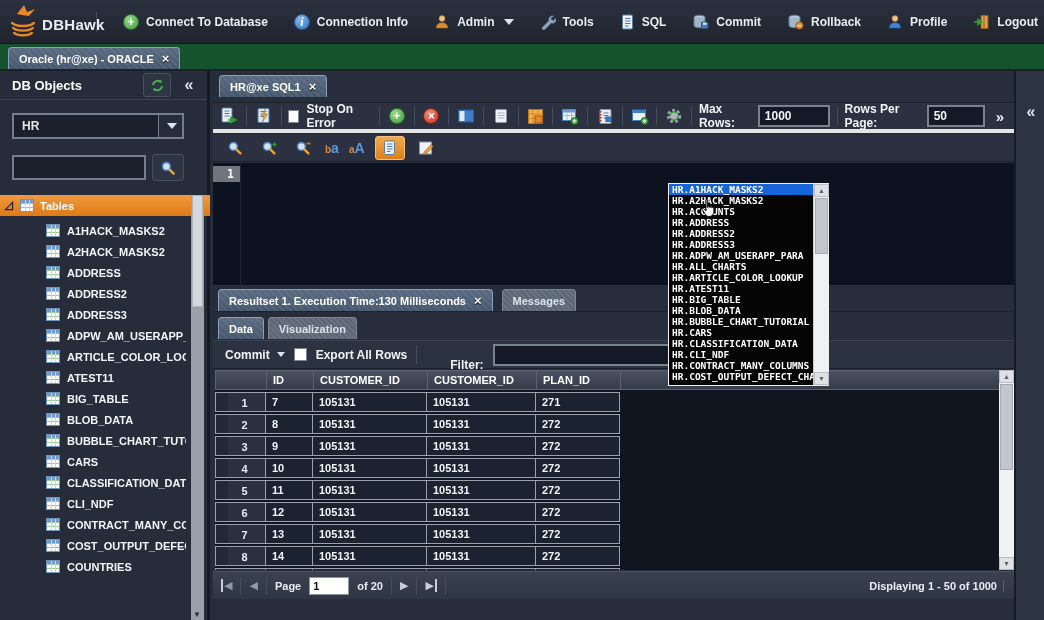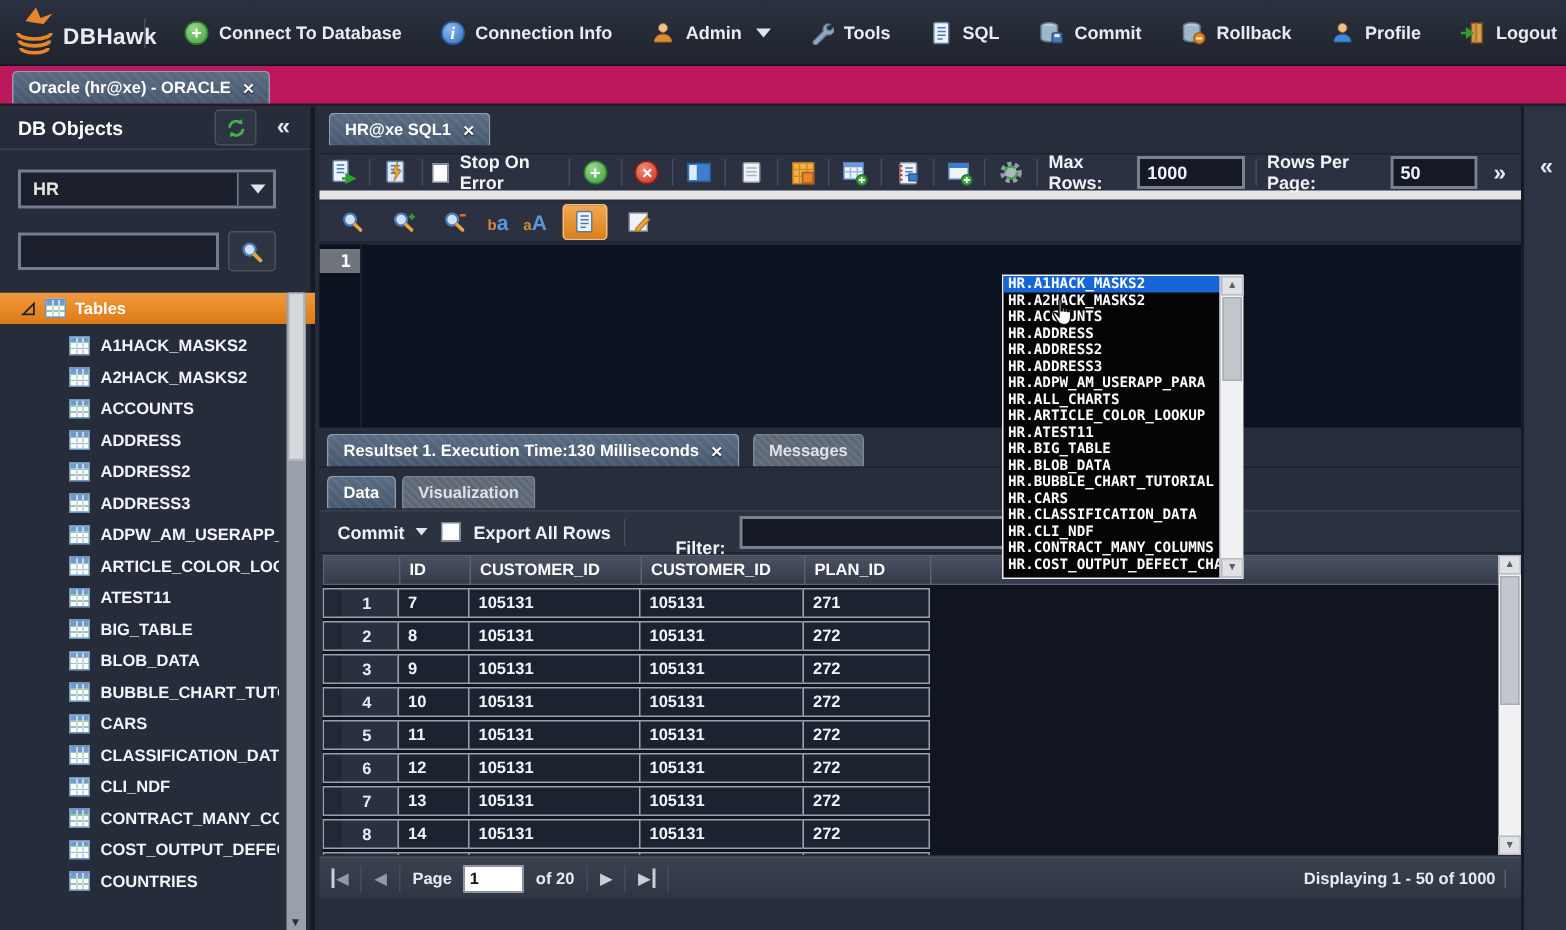--- a/index.html
+++ b/index.html
@@ -14,21 +14,21 @@
   #nav-items { position:absolute; right:6px; top:0; height:44px; display:flex; align-items:center; gap:26px; }
   .nav-sep { width:1px; height:20px; background:#454c5a; }
   .nav-item { display:flex; align-items:center; gap:7px; color:#e8ecf2; font-size:12px; font-weight:bold; cursor:pointer; }
   .cir { border-radius:50%; width:16px; height:16px; display:inline-flex; align-items:center; justify-content:center;
     color:#fff; font-weight:bold; font-size:12px; line-height:1; }
   .cir.green { background:radial-gradient(circle at 35% 30%, #9ad88c, #3d9e3a); border:1px solid #2c7c2a; }
   .cir.blue  { background:radial-gradient(circle at 35% 30%, #8ab9ec, #2f6fc0); border:1px solid #275da0; font-style:italic; font-family:"Liberation Serif", serif; }
   .caret-down { width:0; height:0; border-left:5px solid transparent; border-right:5px solid transparent; border-top:6px solid #dfe5ee; margin-left:2px; }
 
   
-  #tabstrip1 { position:absolute; left:0; top:44px; width:1044px; height:27px; background:#be185d; border-bottom:2px solid #1a1f29; }
+  #tabstrip1 { position:absolute; left:0; top:44px; width:1044px; height:27px; background:#14532d; border-bottom:2px solid #1a1f29; }
   .tab { display:inline-flex; align-items:center; gap:8px; height:22px; padding:0 10px;
     background:linear-gradient(#5a6b82,#47586e); border:1px solid #8aa0ba; border-bottom:none;
     border-radius:4px 4px 0 0; color:#fff; font-size:11px; font-weight:bold;
     background-image:repeating-linear-gradient(45deg, rgba(255,255,255,.05) 0 2px, transparent 2px 5px), linear-gradient(#5a6b82,#47586e); }
   .tab .x { font-size:13px; font-weight:bold; color:#fff; text-shadow:0 1px 1px #000; cursor:pointer; }
   .tab.inactive { background:#5c6674; border-color:#7b8795; color:#dde3ea;
     background-image:repeating-linear-gradient(45deg, rgba(255,255,255,.08) 0 2px, transparent 2px 4px); }
 
   
   #sidebar { position:absolute; left:0; top:71px; width:210px; height:549px; background:#262c39; border-right:3px solid #161a24; }
@@ -38,41 +38,41 @@
     background:#2e3542; border:1px solid #47505f; border-radius:3px; margin-right:4px; cursor:pointer; }
   .chev { color:#dfe5ee; font-size:16px; font-weight:bold; line-height:1; }
   #schema-select { position:absolute; left:12px; top:42px; width:172px; height:26px; background:#1b202c;
     border:2px solid #747d8f; display:flex; align-items:center; }
   #schema-select .val { flex:1; color:#e5e5e5; font-size:12px; font-weight:bold; padding-left:8px; }
   #schema-select .dd-btn { width:24px; height:100%; border-left:1px solid #747d8f; display:flex; align-items:center; justify-content:center; background:#262d3a; cursor:pointer; }
   #sb-search-input { position:absolute; left:12px; top:84px; width:134px; height:25px; background:#1b202c;
     border:2px solid #747d8f; color:#e8ecf2; font-size:12px; padding:0 6px; }
   #sb-search-btn { position:absolute; left:152px; top:83px; width:32px; height:27px; }
   #tree { position:absolute; left:0; top:124px; width:210px; height:425px; overflow:hidden; }
-  #tree-root { height:21px; display:flex; align-items:center; gap:6px; padding-left:14px;
+  #tree-root { height:21px; display:flex; align-items:center; gap:6px; padding-left:4px;
     background:linear-gradient(#f09a3e,#dd7a16); color:#fff; font-size:11px; font-weight:bold; cursor:pointer; }
   .titem { height:21px; display:flex; align-items:flex-end; gap:7px; padding-left:46px; color:#f2f5f9;
     font-size:11px; font-weight:bold; white-space:nowrap; overflow:hidden; width:186px; cursor:pointer; }
   .tbl-ic { flex:0 0 14px; width:14px; height:13px; background:#fdfefe; border:1px solid #6f95bd;
     background-image:linear-gradient(to right, transparent 0 4px, #c3d6ea 4px 5px, transparent 5px 8px, #c3d6ea 8px 9px, transparent 9px),
       linear-gradient(#6f9bd1 0 3px, transparent 3px),
       repeating-linear-gradient(transparent 0 3px, #9fc79d 3px 4px); }
   #tree-scroll { position:absolute; right:6px; top:0; width:13px; height:425px; background:#98:; }
   #tree-scroll { background:#9aa0a9; }
   #tree-thumb { position:absolute; left:1px; top:0; width:11px; height:112px; background:#d4d7dc; border:1px solid #aeb2b9; }
   #tree-down { position:absolute; left:2px; bottom:1px; color:#2a2e35; font-size:8px; }
 
   
   #main { position:absolute; left:213px; top:71px; width:801px; height:549px; background:#272d3a; }
   #right-strip { position:absolute; left:1014px; top:71px; width:30px; height:549px; background:#2c3342; border-left:2px solid #171b25; }
   #right-collapse { position:absolute; left:4px; top:30px; width:22px; height:22px; display:flex; align-items:center; justify-content:center; cursor:pointer; }
 
   #sqltab-row { position:absolute; left:0; top:4px; width:100%; height:25px; }
   #toolbar1 { position:absolute; left:0; top:31px; width:100%; height:31px; background:#2b3140;
-    border-top:1px solid #1d222c; border-bottom:6px solid #e5e5e5; display:flex; align-items:center; gap:7px; padding:0 6px; }
+    border-top:1px solid #1d222c; border-bottom:4px solid #e5e5e5; display:flex; align-items:center; gap:7px; padding:0 6px; }
   #toolbar2 { position:absolute; left:0; top:64px; width:100%; height:27px; background:#2b3140;
     border-bottom:1px solid #1d222c; display:flex; align-items:center; gap:10px; padding:0 10px; }
   .tsep { width:1px; height:18px; background:#454c5a; }
   .tbtn { display:flex; align-items:center; justify-content:center; width:24px; height:22px; cursor:pointer; }
   .tlabel { color:#f0f3f7; font-size:12px; font-weight:bold; }
   .checkbox { width:13px; height:13px; background:#fff; border:1px solid #7d8493; display:inline-block; }
   .fld { background:#141925; border:2px solid #79818f; color:#f0f3f7; font-size:12px; font-weight:bold; height:22px; padding:0 5px; }
   .more { color:#e7ebf1; font-size:15px; font-weight:bold; padding:0 4px; cursor:pointer; }
   .tool-active { background:linear-gradient(#f2a94e,#dd7f1a); border:1px solid #f4c07a; border-radius:3px; width:30px; height:24px; display:flex; align-items:center; justify-content:center; cursor:pointer; }
   .case-ic { font-weight:bold; font-size:13px; cursor:pointer; }
@@ -266,24 +266,20 @@
         <div class="titem">
           <span class="tbl-ic"></span>
           <span>A1HACK_MASKS2</span>
         </div>
 
         <div class="titem">
           <span class="tbl-ic"></span>
           <span>A2HACK_MASKS2</span>
         </div>
 
-        <div class="titem">
-          <span class="tbl-ic"></span>
-          <span>ACCOUNTS</span>
-        </div>
 
         <div class="titem">
           <span class="tbl-ic"></span>
           <span>ADDRESS</span>
         </div>
 
         <div class="titem">
           <span class="tbl-ic"></span>
           <span>ADDRESS2</span>
         </div>

